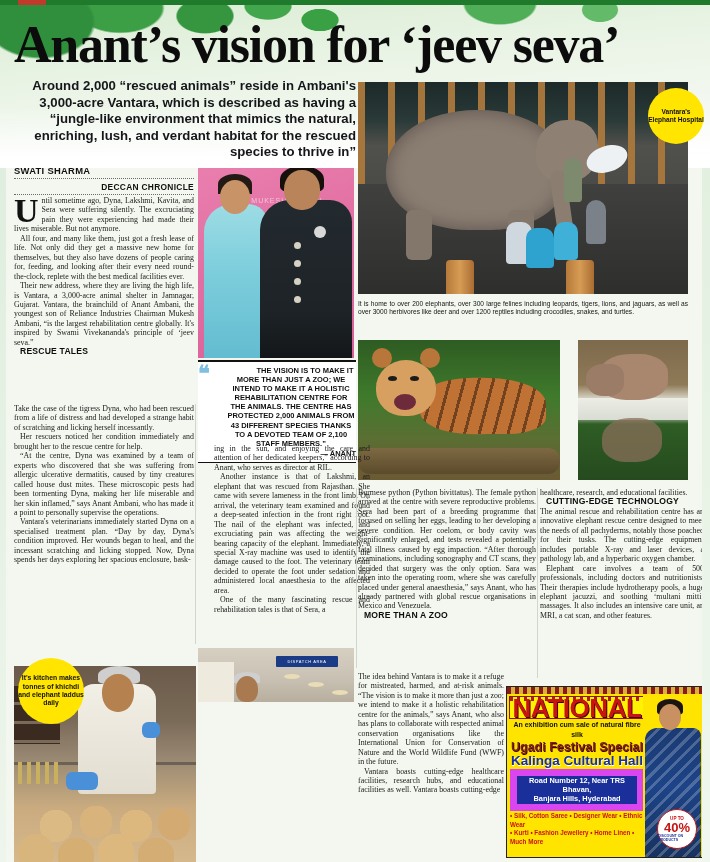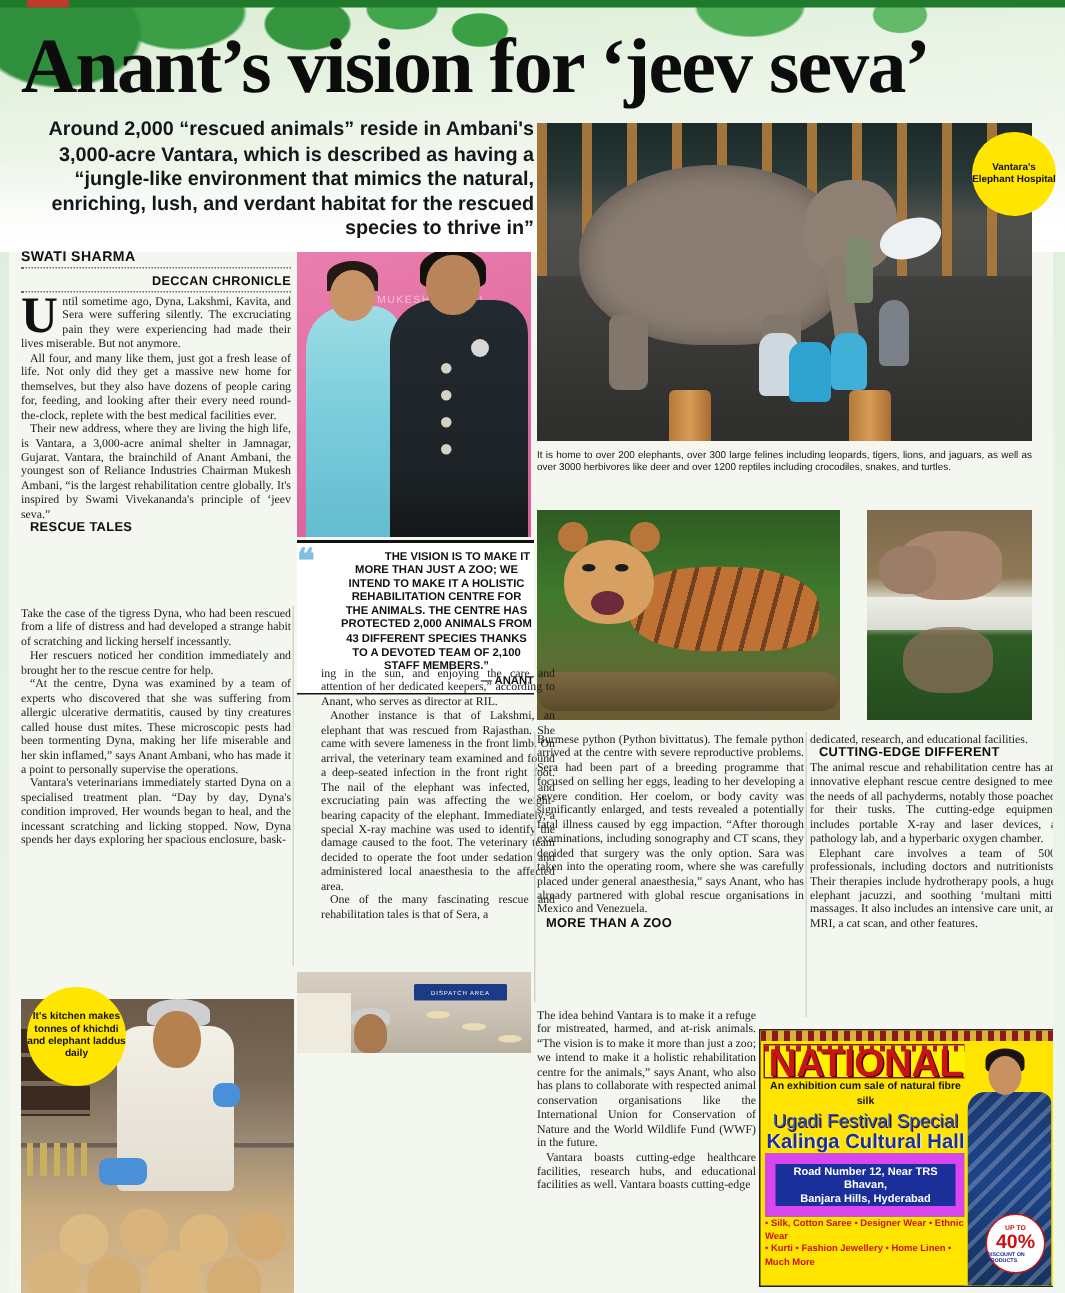--- a/index.html
+++ b/index.html
@@ -395,22 +395,22 @@
     color:#c81414; text-align:center; letter-spacing:-.4px;
     text-shadow:1px 1px 0 #4a0000;
   }
   .ad-title1 { font-size:26px; line-height:18px; }
   .ad-title2 { font-size:19px; line-height:19px; }
   .ad-sub {
     font-family:"Liberation Sans", sans-serif; font-weight:700;
     font-size:7px; line-height:10px; color:#111; text-align:center; margin-top:1px;
   }
   .ad-ugadi {
-    font-family:"Liberation Sans", sans-serif; font-weight:400;
-    font-size:12.5px; line-height:14px; color:#1d4ed8; text-align:center;
+    font-family:"Liberation Sans", sans-serif; font-weight:700;
+    font-size:12.5px; line-height:14px; color:#7f1d1d; text-align:center;
     text-shadow:.7px .7px 0 #3d0000;
   }
   .ad-dates {
     margin:1px 3px; background:#d81717; border:1px solid #111;
     text-align:center; padding:1px 0;
   }
   .ad-dates span {
     font-family:"Liberation Sans", sans-serif; font-weight:700;
     font-size:15px; line-height:16px; color:#ffffff; letter-spacing:-.3px;
   }
@@ -602,22 +602,22 @@
     <p class="noind">Burmese python (Python bivittatus). The female python arrived at the centre with severe reproductive problems. Sera had been part of a breeding programme that focused on selling her eggs, leading to her developing a severe condition. Her coelom, or body cavity was significantly enlarged, and tests revealed a potentially fatal illness caused by egg impaction. “After thorough examinations, including sonography and CT scans, they decided that surgery was the only option. Sara was taken into the operating room, where she was carefully placed under general anaesthesia,” says Anant, who has already partnered with global rescue organisations in Mexico and Venezuela.</p>
     <p class="subhead">MORE THAN A ZOO</p>
   </div>
 
   <div class="col" id="col3-b">
     <p class="noind">The idea behind Vantara is to make it a refuge for mistreated, harmed, and at-risk animals. “The vision is to make it more than just a zoo; we intend to make it a holistic rehabilitation centre for the animals,” says Anant, who also has plans to collaborate with respected animal conservation organisations like the International Union for Conservation of Nature and the World Wildlife Fund (WWF) in the future.</p>
     <p>Vantara boasts cutting-edge healthcare facilities, research hubs, and educational facilities as well. Vantara boasts cutting-edge</p>
   </div>
 
   <div class="col" id="col4-a">
-    <p class="noind">dedicated, research, and educational facilities.</p>
-    <p class="subhead">CUTTING-EDGE DIFFERENT</p>
+    <p class="noind">healthcare, research, and educational facilities.</p>
+    <p class="subhead">CUTTING-EDGE TECHNOLOGY</p>
     <p class="noind">The animal rescue and rehabilitation centre has an innovative elephant rescue centre designed to meet the needs of all pachyderms, notably those poached for their tusks. The cutting-edge equipment includes portable X-ray and laser devices, a pathology lab, and a hyperbaric oxygen chamber.</p>
     <p>Elephant care involves a team of 500 professionals, including doctors and nutritionists. Their therapies include hydrotherapy pools, a huge elephant jacuzzi, and soothing ‘multani mitti’ massages. It also includes an intensive care unit, an MRI, a cat scan, and other features.</p>
   </div>
 
   <div id="ad">
     <div class="ad-bandtop"></div>
 
     <div class="ad-left">
       <div class="ad-title-box">
         <div class="ad-title1">NATIONAL</div>

